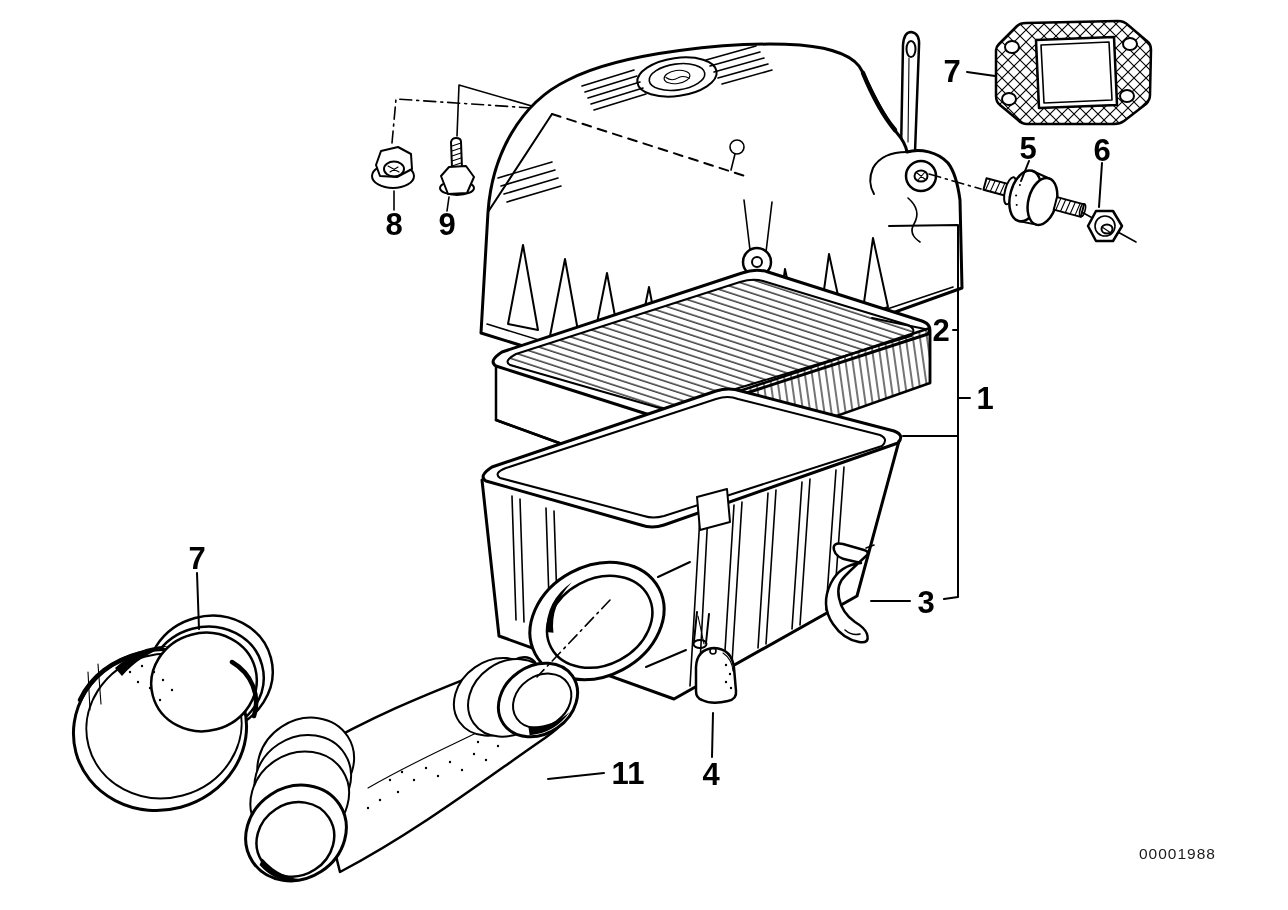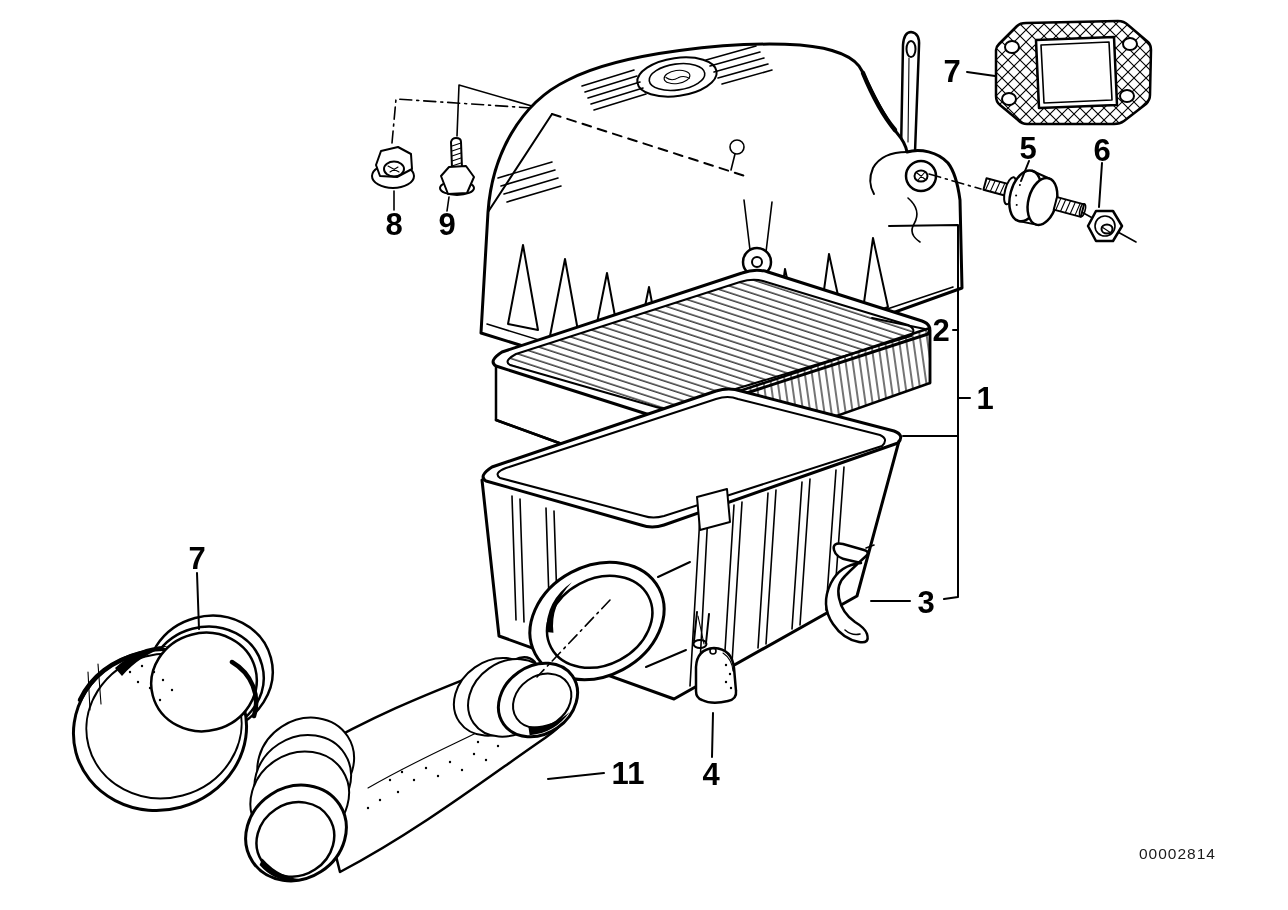--- a/index.html
+++ b/index.html
@@ -318,15 +318,15 @@
 <div class="callout" style="left:926px;top:602px">3</div>
 <div class="callout" style="left:711px;top:774px">4</div>
 <div class="callout" style="left:1028px;top:148px">5</div>
 <div class="callout" style="left:1102px;top:150px">6</div>
 <div class="callout" style="left:952px;top:71px">7</div>
 <div class="callout" style="left:394px;top:224px">8</div>
 <div class="callout" style="left:447px;top:224px">9</div>
 <div class="callout" style="left:628px;top:773px">11</div>
 <div class="callout" style="left:197px;top:558px">7</div>
 
-<div class="watermark" style="left:1139px;top:845px">00002814</div>
+<div class="watermark" style="left:1139px;top:845px">00001988</div>
 
 </div>
 
 </body></html>

